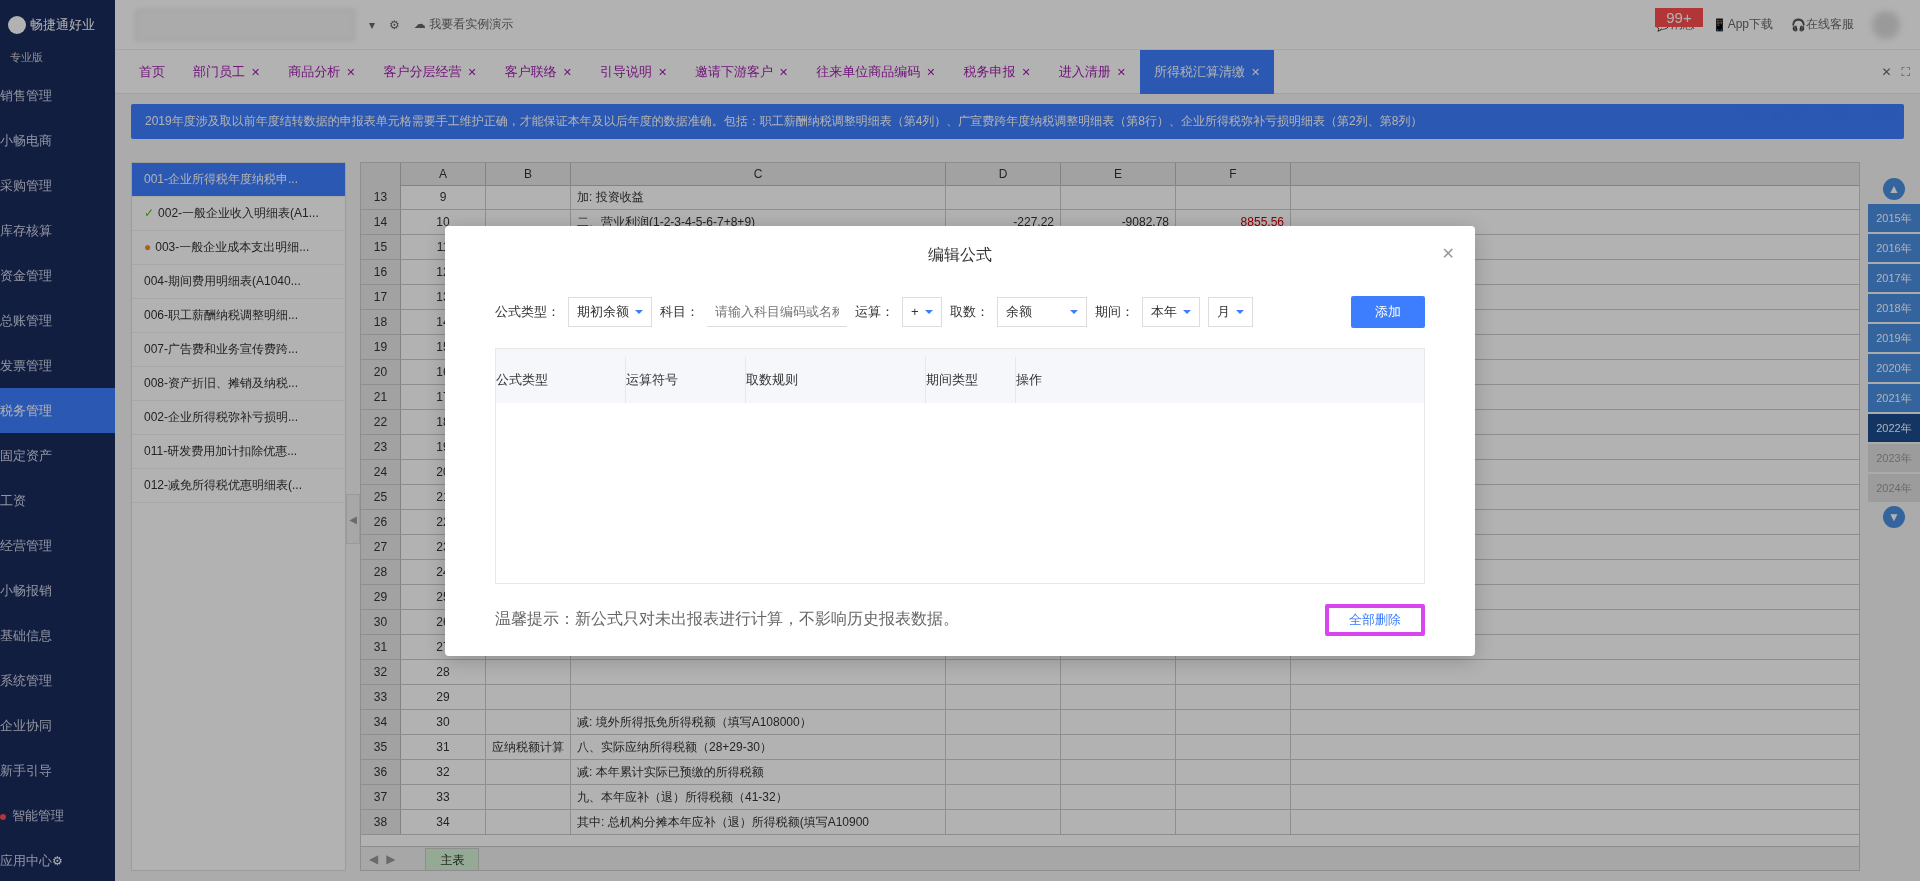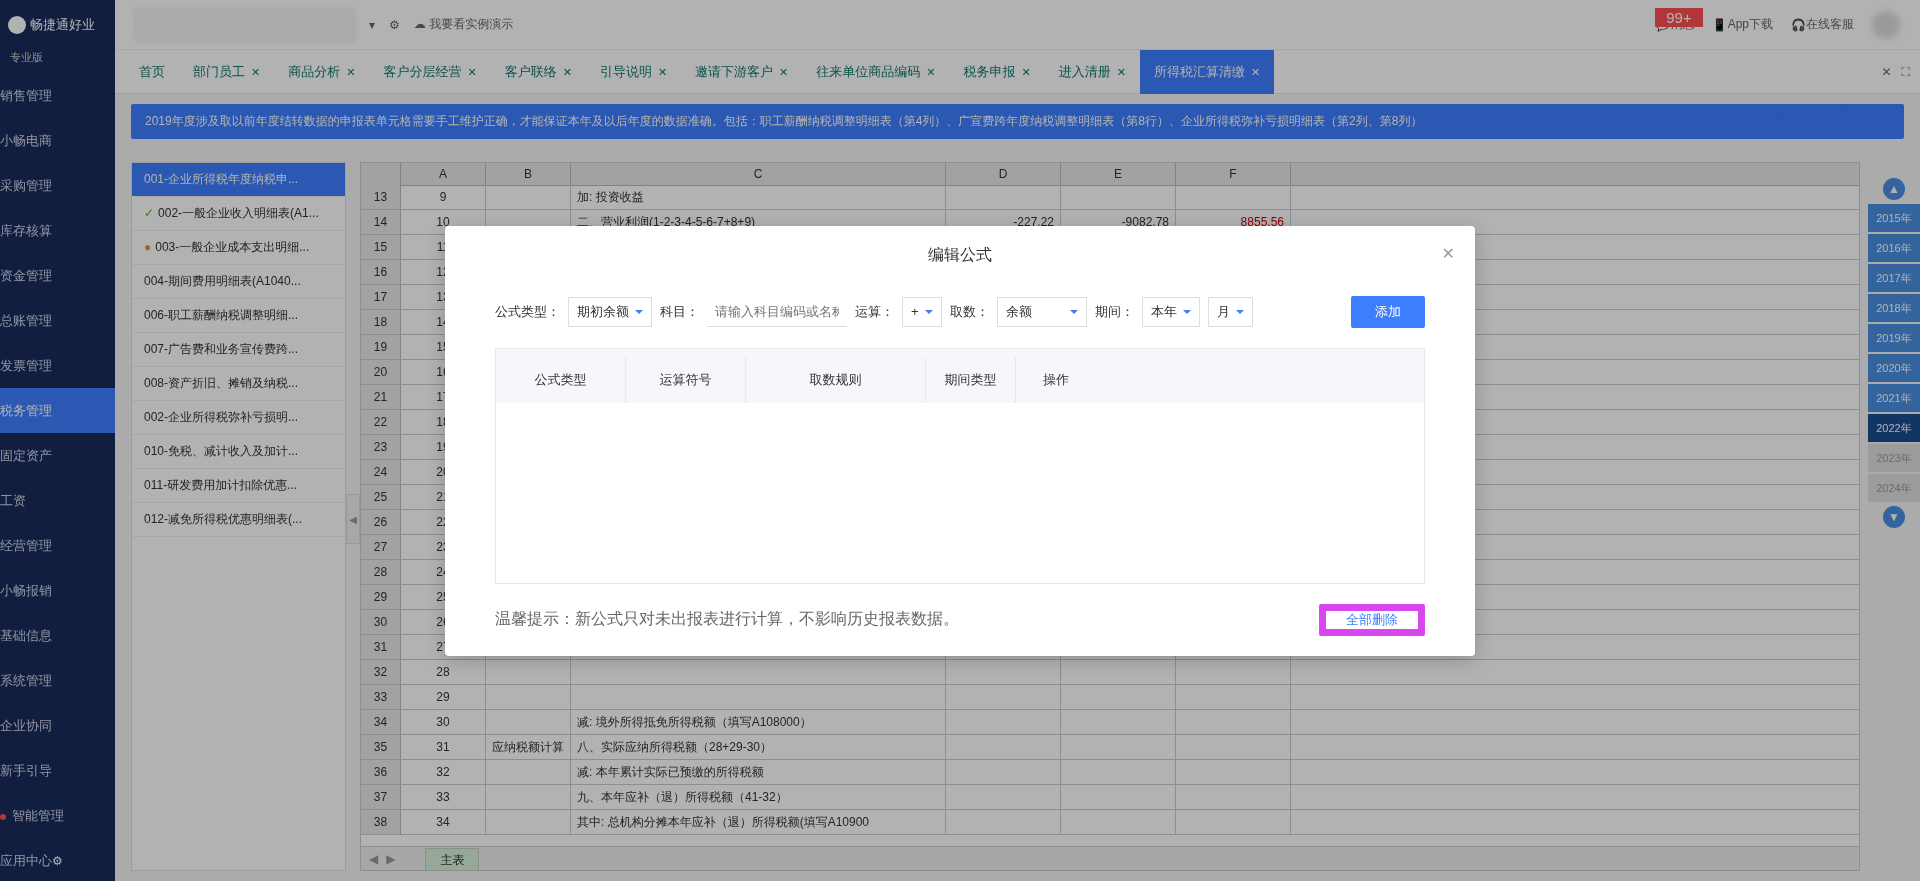--- a/index.html
+++ b/index.html
@@ -19,21 +19,21 @@
 .header { position: absolute; left: 115px; top: 0; right: 0; height: 50px; background: #fff; border-bottom: 1px solid #eee; display: flex; align-items: center; padding: 0 20px; }
 .header-account { width: 220px; height: 32px; border: 1px solid #ddd; border-radius: 2px; display: flex; align-items: center; padding: 0 10px; color: #999; background: #f5f5f5; filter: blur(2px); }
 .header-icon { margin-left: 14px; color: #666; cursor: pointer; }
 .header-right { margin-left: auto; display: flex; align-items: center; gap: 18px; }
 .header-right-item { display: flex; align-items: center; color: #666; cursor: pointer; position: relative; }
 .badge { position: absolute; top: -8px; right: -8px; background: #ff4d4f; color: #fff; font-size: 15px; border-radius: 0; padding: 1px 11px; }
 .avatar { width: 28px; height: 28px; border-radius: 50%; background: #ddd; filter: blur(3px); }
 
 
 .tabs { position: absolute; left: 115px; top: 50px; right: 0; height: 44px; background: #fff; border-bottom: 1px solid #e8e8e8; display: flex; align-items: center; padding: 0 10px; }
-.tab { padding: 0 14px; height: 44px; line-height: 44px; font-size: 13px; color: #0f766e; cursor: pointer; display: flex; align-items: center; white-space: nowrap; }
+.tab { padding: 0 14px; height: 44px; line-height: 44px; font-size: 13px; color: #a21caf; cursor: pointer; display: flex; align-items: center; white-space: nowrap; }
 .tab.active { background: #3d7eff; color: #fff; }
 .tab-close { margin-left: 6px; font-size: 11px; }
 .tabs-right { margin-left: auto; display: flex; gap: 10px; color: #666; }
 
 
 .content { position: absolute; left: 115px; top: 94px; right: 0; bottom: 0; background: #f5f5f5; }
 
 
 .notice { margin: 10px 16px 8px; background: #3d7eff; color: #fff; padding: 8px 14px; font-size: 12px; line-height: 1.6; border-radius: 2px; position: relative; }
 
@@ -77,26 +77,26 @@
 .modal-header { height: 60px; display: flex; align-items: center; justify-content: center; font-size: 16px; color: #333; position: relative; }
 .modal-close { position: absolute; right: 20px; top: 18px; color: #999; cursor: pointer; font-size: 16px; }
 .modal-form { padding: 10px 50px 20px; display: flex; align-items: center; gap: 8px; flex-wrap: wrap; }
 .form-label { color: #333; font-size: 13px; }
 .form-select { height: 30px; border: 1px solid #ddd; padding: 0 22px 0 8px; position: relative; display: inline-flex; align-items: center; font-size: 13px; color: #333; min-width: 60px; }
 .form-select::after { content: ''; position: absolute; right: 8px; top: 12px; border: 4px solid transparent; border-top-color: #3d7eff; }
 .form-input { height: 30px; border: none; border-bottom: 1px solid #ddd; padding: 0 8px; width: 140px; font-size: 13px; color: #999; outline: none; }
 .btn-primary { background: #3d7eff; color: #fff; border: none; height: 32px; padding: 0 24px; border-radius: 2px; cursor: pointer; font-size: 13px; margin-left: auto; }
 .modal-table { margin: 0 50px; border: 1px solid #e8e8e8; }
 .modal-thead { display: flex; background: #f5f7fa; }
-.modal-th { padding: 14px 0; text-align: center; font-size: 13px; color: #333; border-right: 1px solid #e8e8e8; margin-top: 8px; }
+.modal-th { padding: 14px 0; text-align: left; font-size: 13px; color: #333; border-right: 1px solid #e8e8e8; margin-top: 8px; }
 .modal-th:last-child { border-right: none; }
 .modal-tbody { height: 180px; }
 .modal-footer { padding: 20px 50px; display: flex; align-items: center; }
 .footer-hint { color: #666; font-size: 16px; }
-.btn-outline { margin-left: auto; border: 7px solid #d946ef; color: #3d7eff; background: #fff; height: 32px; padding: 0 20px; border-radius: 2px; cursor: pointer; font-size: 13px; }
+.btn-outline { margin-left: auto; border: 4px solid #d946ef; color: #3d7eff; background: #fff; height: 32px; padding: 0 20px; border-radius: 2px; cursor: pointer; font-size: 13px; }
 
 .col-A{width:85px} .col-B{width:85px} .col-C{width:375px} .col-D{width:115px} .col-E{width:115px} .col-F{width:115px}
 .th-1{width:130px} .th-2{width:360px} .th-3{width:120px} .th-4{width:180px} .th-5{width:90px} .th-6{width:80px}
 </style>
 </head>
 <body>
 
 <div class="sidebar">
   <div class="sidebar-logo">
     <span class="sidebar-logo-icon"></span>
@@ -180,21 +180,20 @@
 
   <div class="report-list" id="report-list">
       <div class="report-item active">001-企业所得税年度纳税申...</div>
       <div class="report-item status-green">002-一般企业收入明细表(A1...</div>
       <div class="report-item status-orange">003-一般企业成本支出明细...</div>
       <div class="report-item">004-期间费用明细表(A1040...</div>
       <div class="report-item">006-职工薪酬纳税调整明细...</div>
       <div class="report-item">007-广告费和业务宣传费跨...</div>
       <div class="report-item">008-资产折旧、摊销及纳税...</div>
       <div class="report-item">002-企业所得税弥补亏损明...</div>
-      <div class="report-item">010-免税、减计收入及加计...</div>
       <div class="report-item">011-研发费用加计扣除优惠...</div>
       <div class="report-item">012-减免所得税优惠明细表(...</div>
     </div>
   <div class="collapse-handle">◀</div>
 
   <div class="sheet">
     <div class="sheet-header" id="sheet-header">
         <div class="sheet-corner"></div>
         <div class="sheet-col col-A">A</div>
         <div class="sheet-col col-B">B</div>

